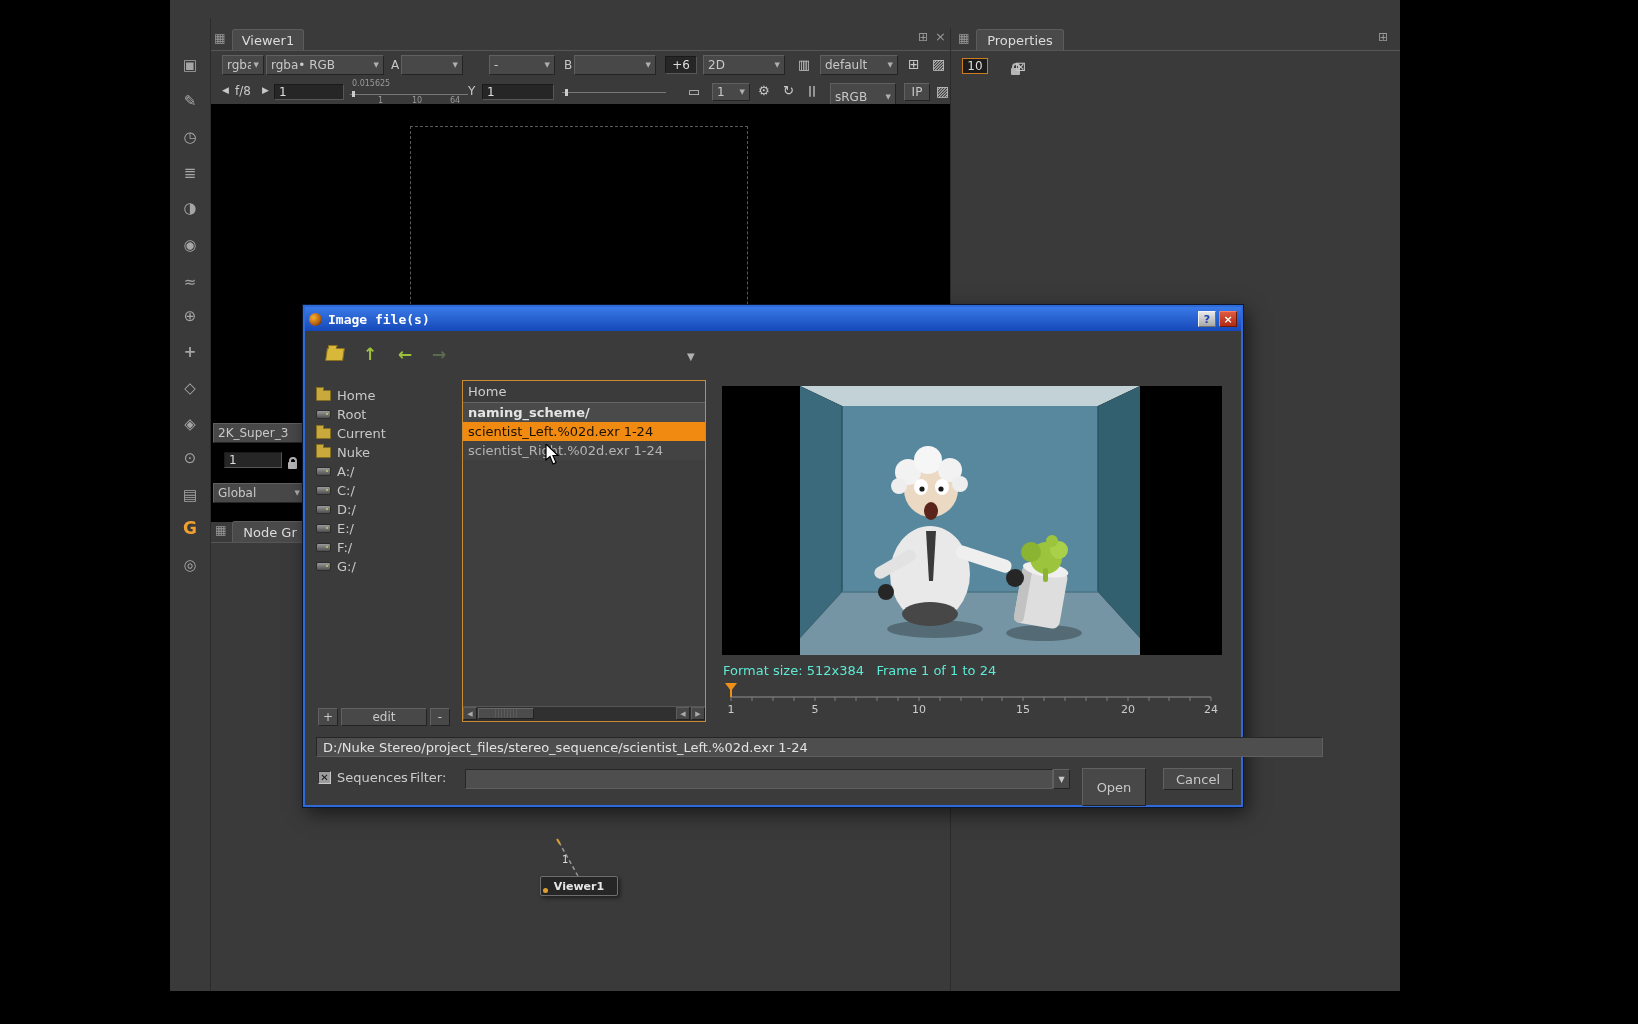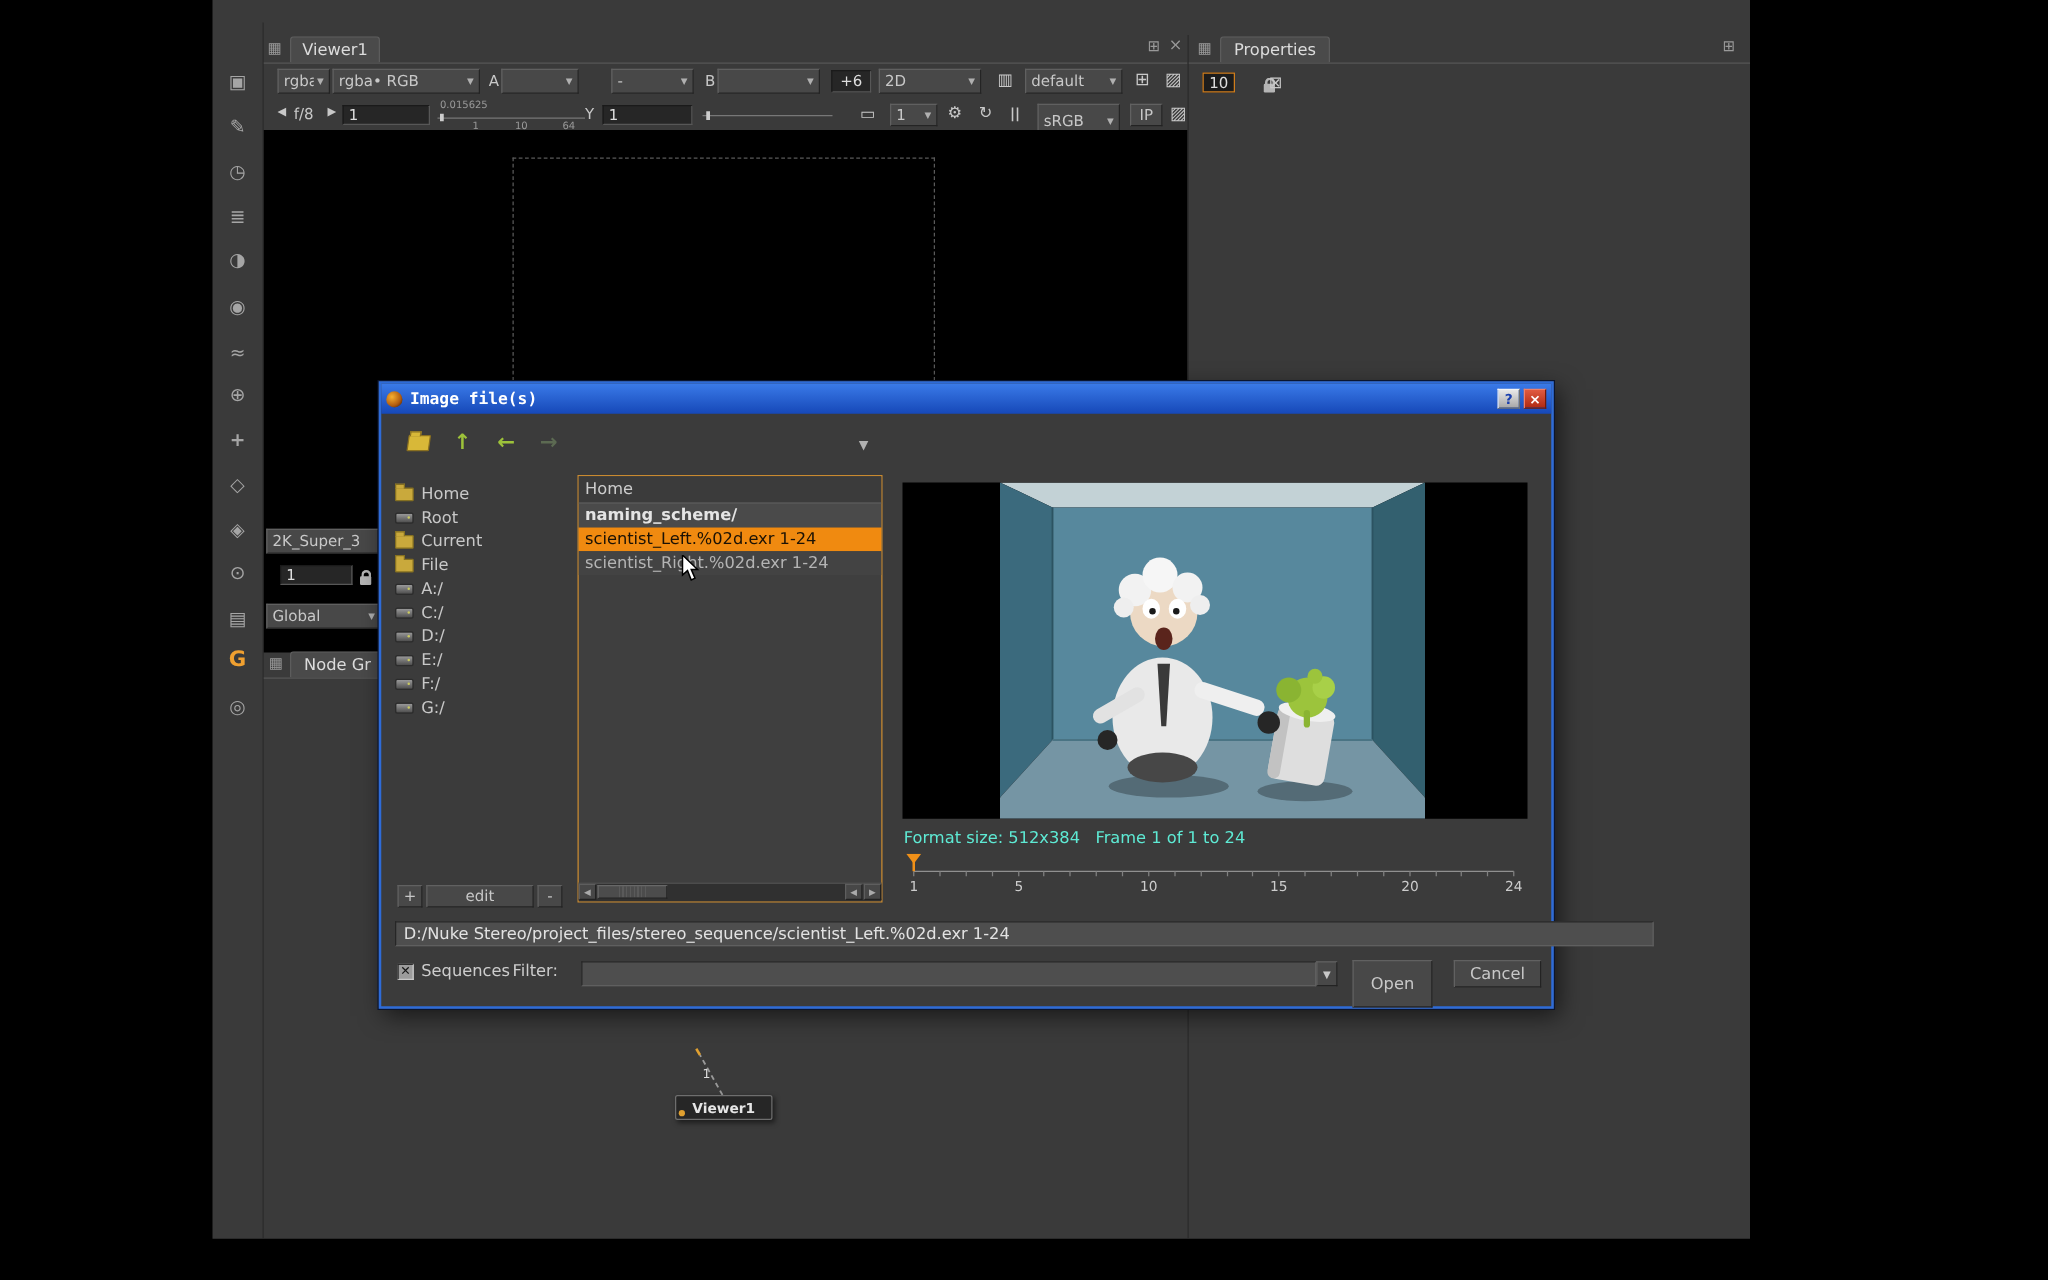--- a/index.html
+++ b/index.html
@@ -237,21 +237,21 @@
       <div class="side-item" style="top:74px;">
           <span class="drive-icon"></span>
           <span>Root</span>
         </div>
       <div class="side-item" style="top:93px;">
           <span class="folder-icon"></span>
           <span>Current</span>
         </div>
       <div class="side-item" style="top:112px;">
           <span class="folder-icon"></span>
-          <span>File</span>
+          <span>Nuke</span>
         </div>
       <div class="side-item" style="top:131px;">
           <span class="drive-icon"></span>
           <span>A:/</span>
         </div>
       <div class="side-item" style="top:150px;">
           <span class="drive-icon"></span>
           <span>C:/</span>
         </div>
       <div class="side-item" style="top:169px;">

